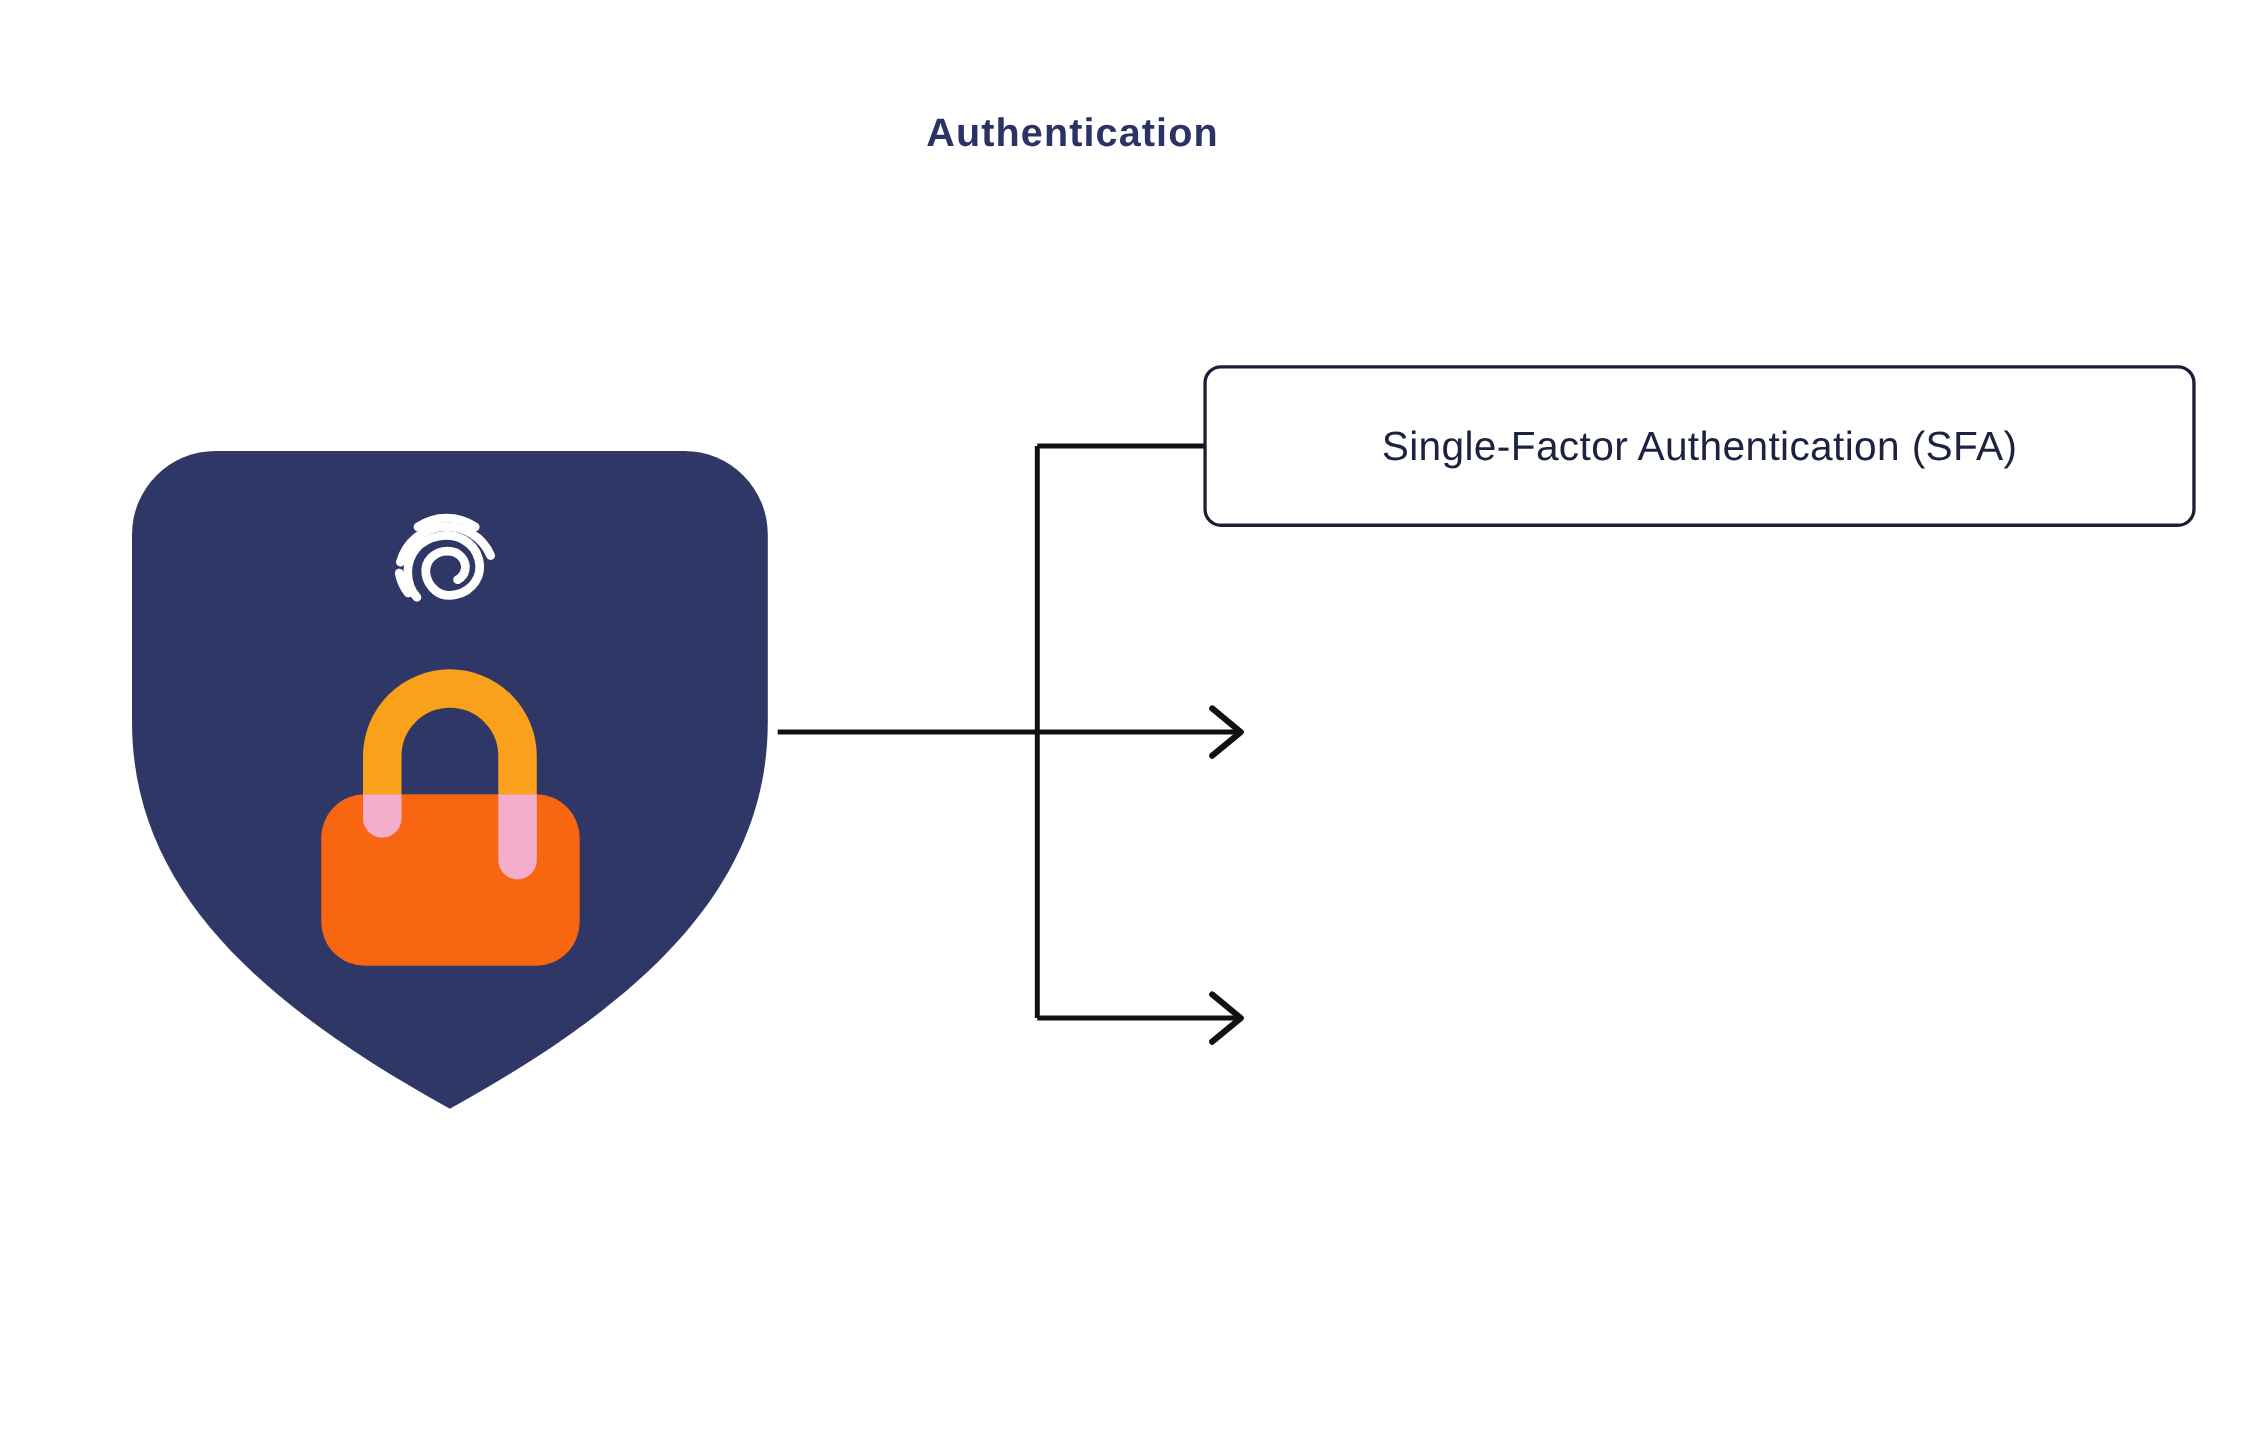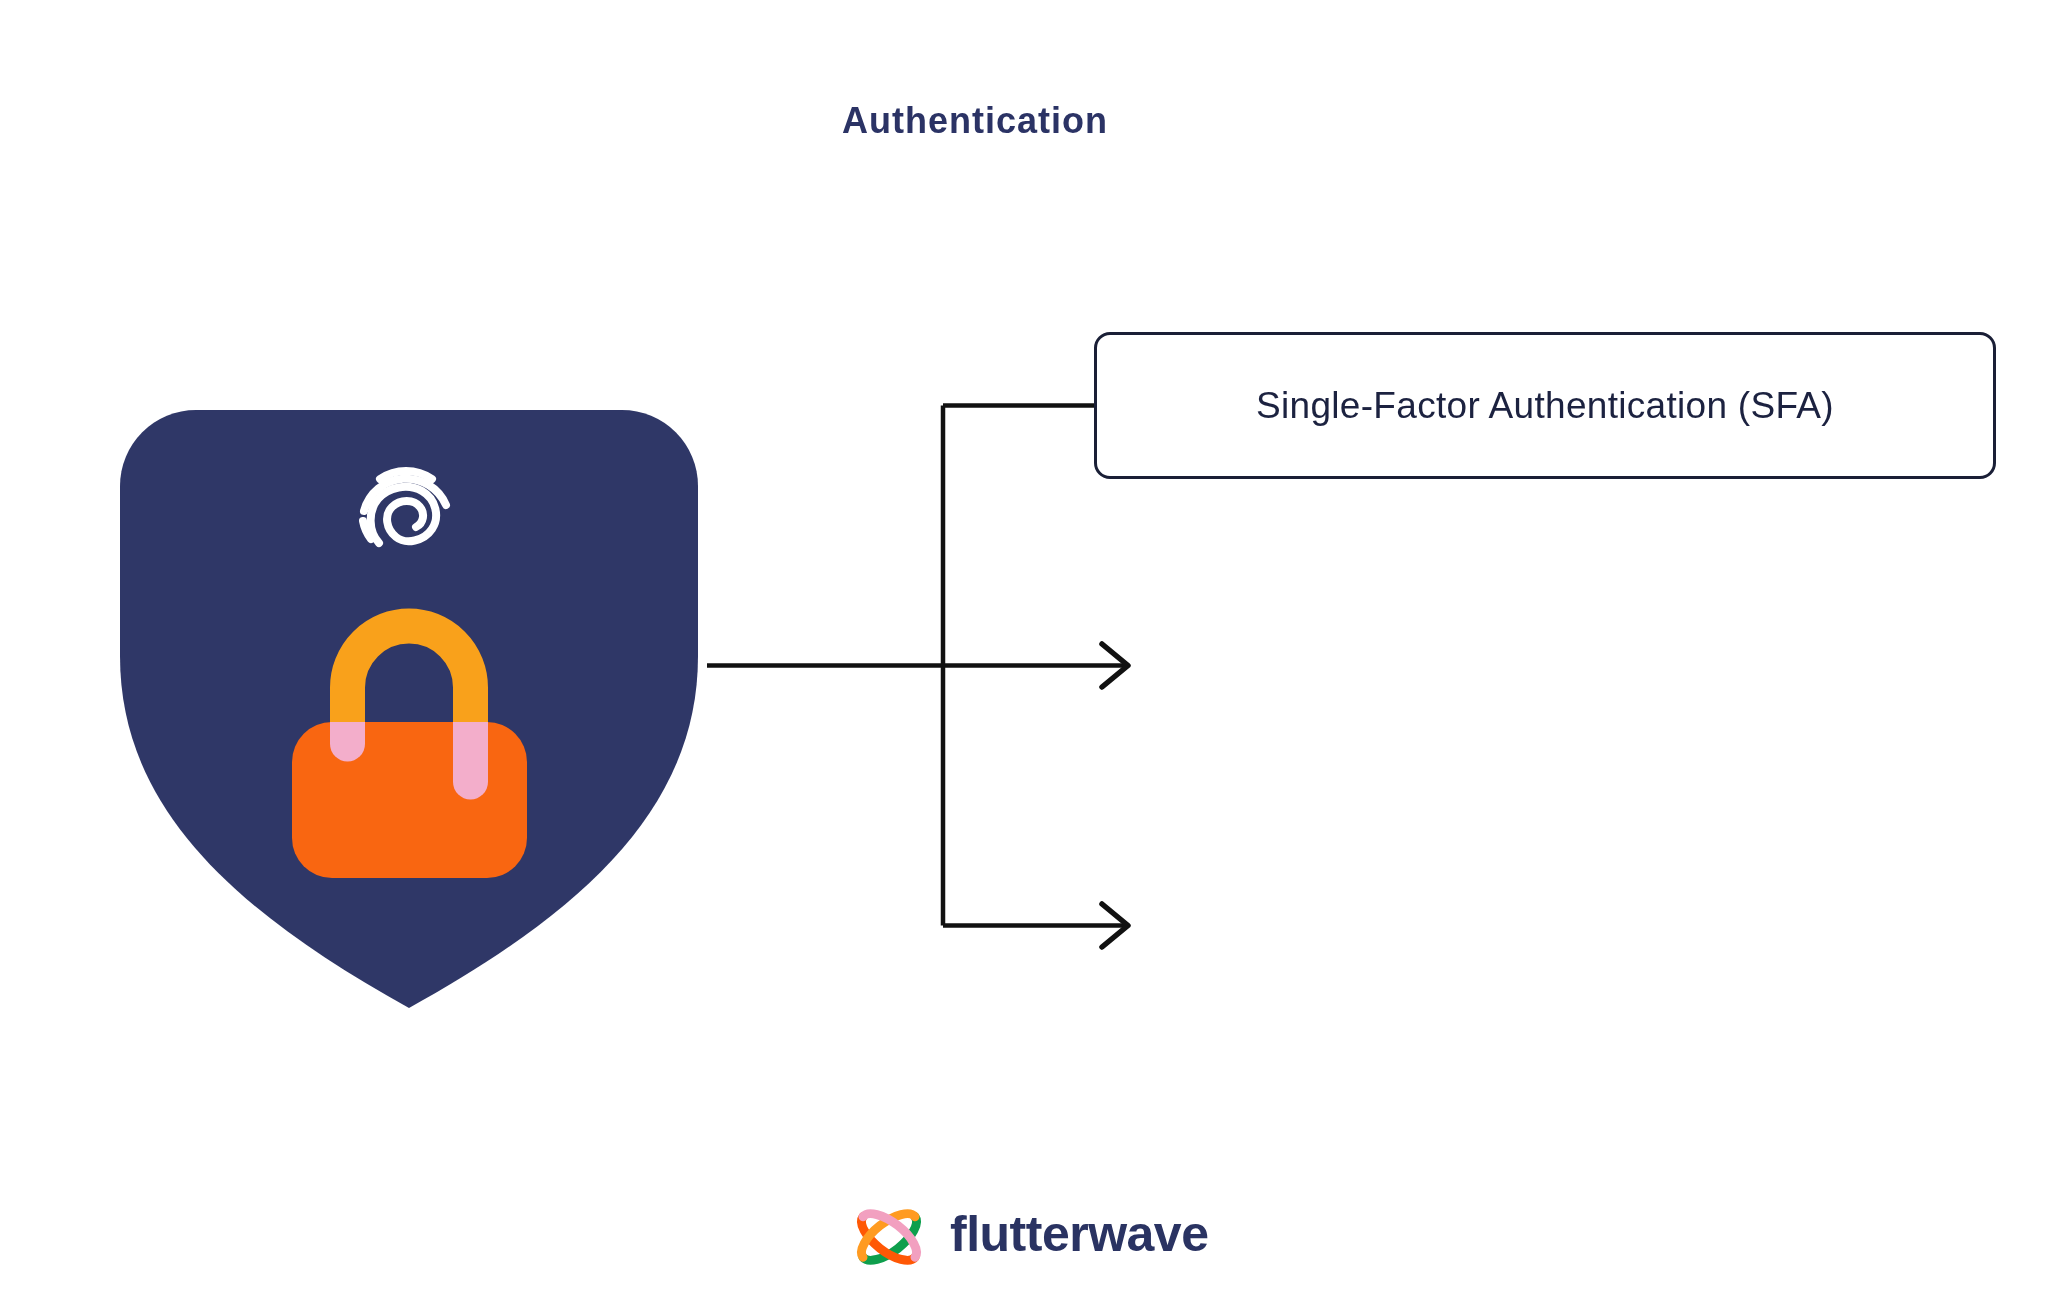--- a/index.html
+++ b/index.html
@@ -118,35 +118,14 @@
         <path d="M 212 314 H 247 V 336 A 17.5 17.5 0 0 1 212 336 Z" fill="#F3AECB"></path>
         <path d="M 335 314 H 370 V 374 A 17.5 17.5 0 0 1 335 374 Z" fill="#F3AECB"></path>
       </g>
     </svg>
   </div>
 
   <div class="opt-box box-1">
     <span class="label">Single-Factor Authentication (SFA)</span>
   </div>
 
-  <div class="footer">
-    <svg width="82" height="82" viewBox="-41 -41 82 82">
-
-      <g transform="rotate(-38)" stroke-width="9" fill="none" stroke-linecap="round">
-        <path d="M 33 0 A 33 14.5 0 0 1 -33 0" stroke="#0E9F4D"></path>
-      </g>
-
-      <g transform="rotate(38)" stroke-width="9" fill="none" stroke-linecap="round">
-        <path d="M 33 0 A 33 14.5 0 0 1 -33 0" stroke="#FF5805"></path>
-      </g>
-
-      <g transform="rotate(-38)" stroke-width="9" fill="none" stroke-linecap="round">
-        <path d="M -33 0 A 33 14.5 0 0 1 33 0" stroke="#FF9B21"></path>
-      </g>
-
-      <g transform="rotate(38)" stroke-width="9" fill="none" stroke-linecap="round">
-        <path d="M -33 0 A 33 14.5 0 0 1 33 0" stroke="#F2A0C0"></path>
-      </g>
-    </svg>
-    <span class="brand-text">flutterwave</span>
-  </div>
 
 </div>
 
 </body></html>

